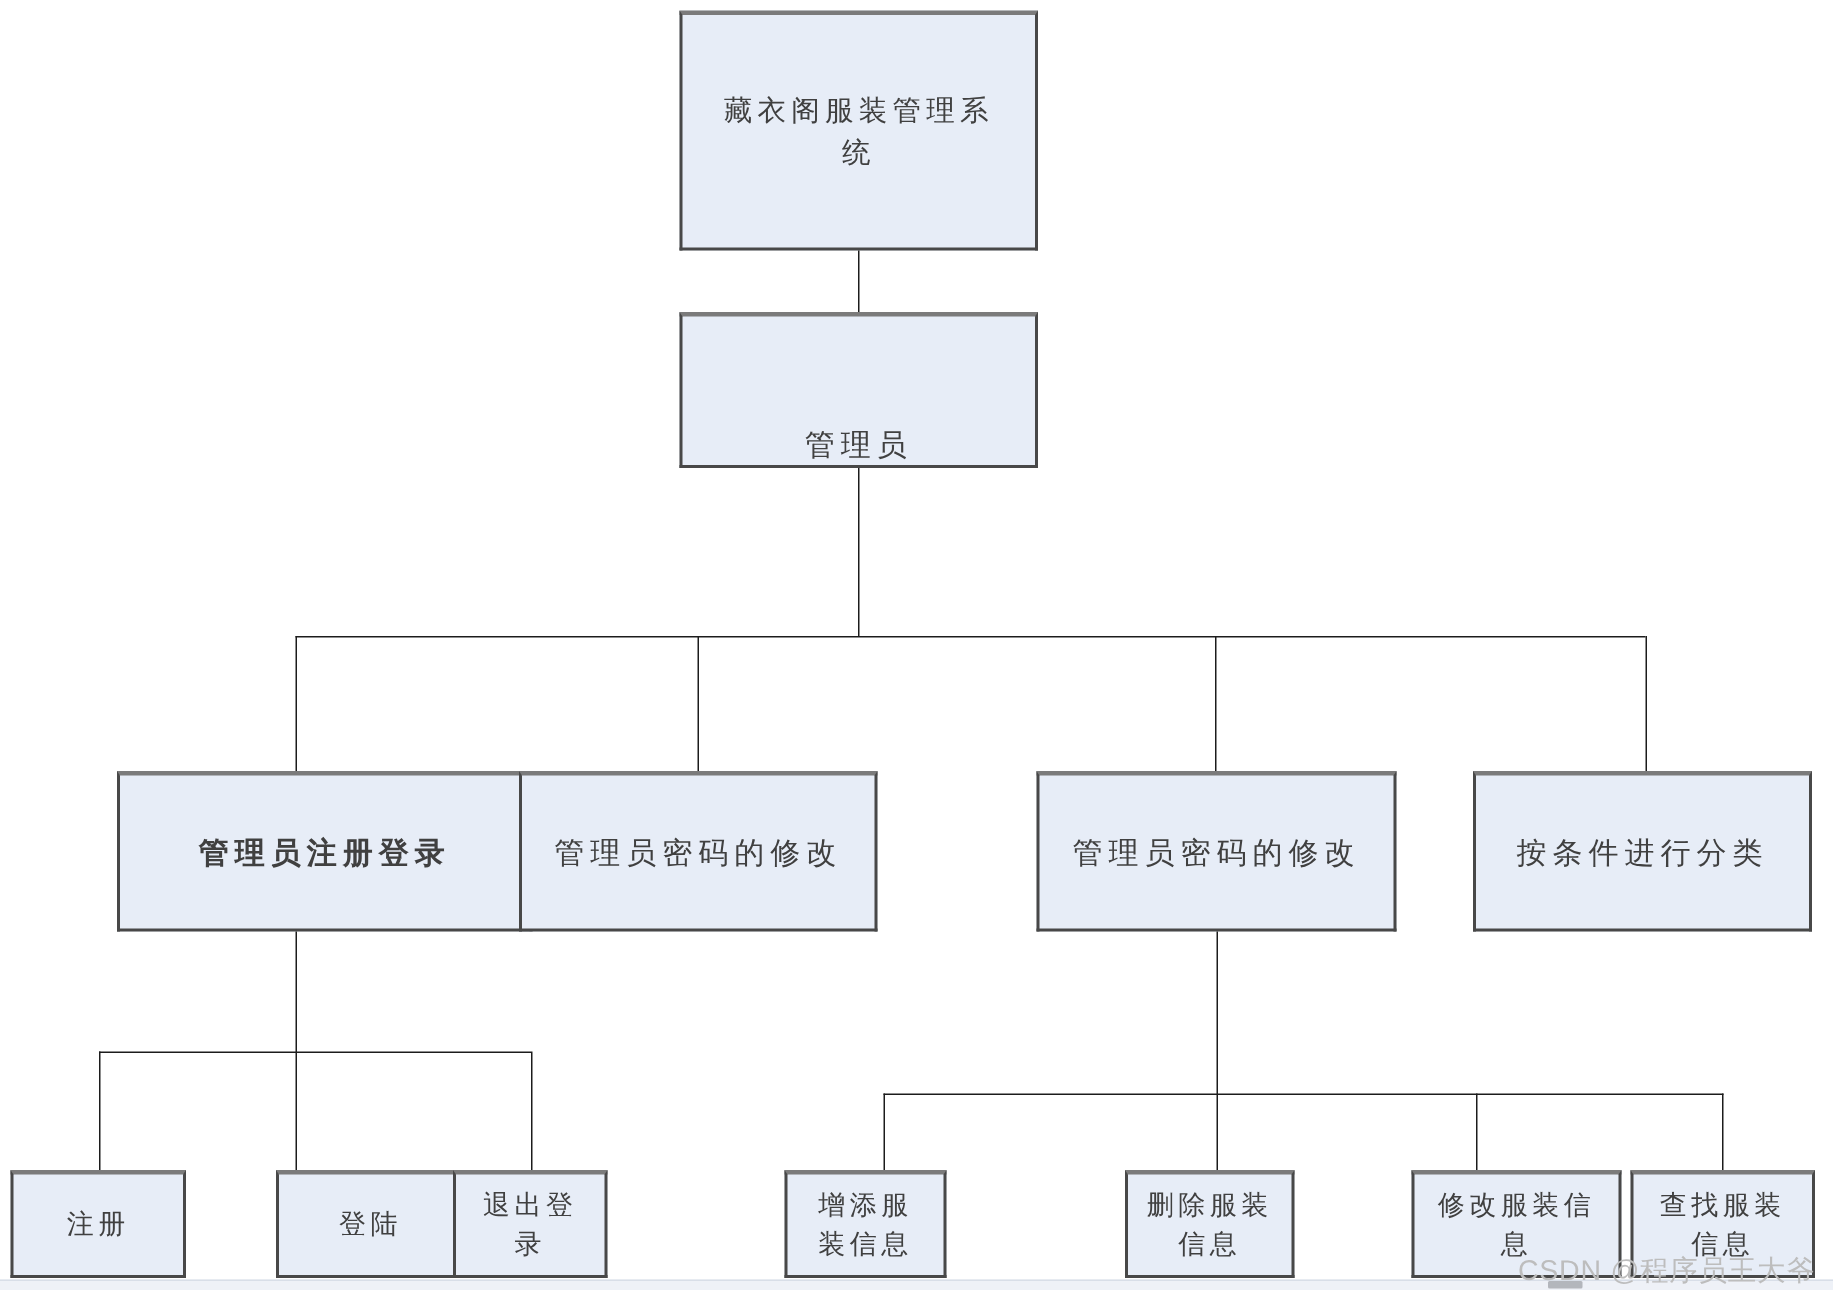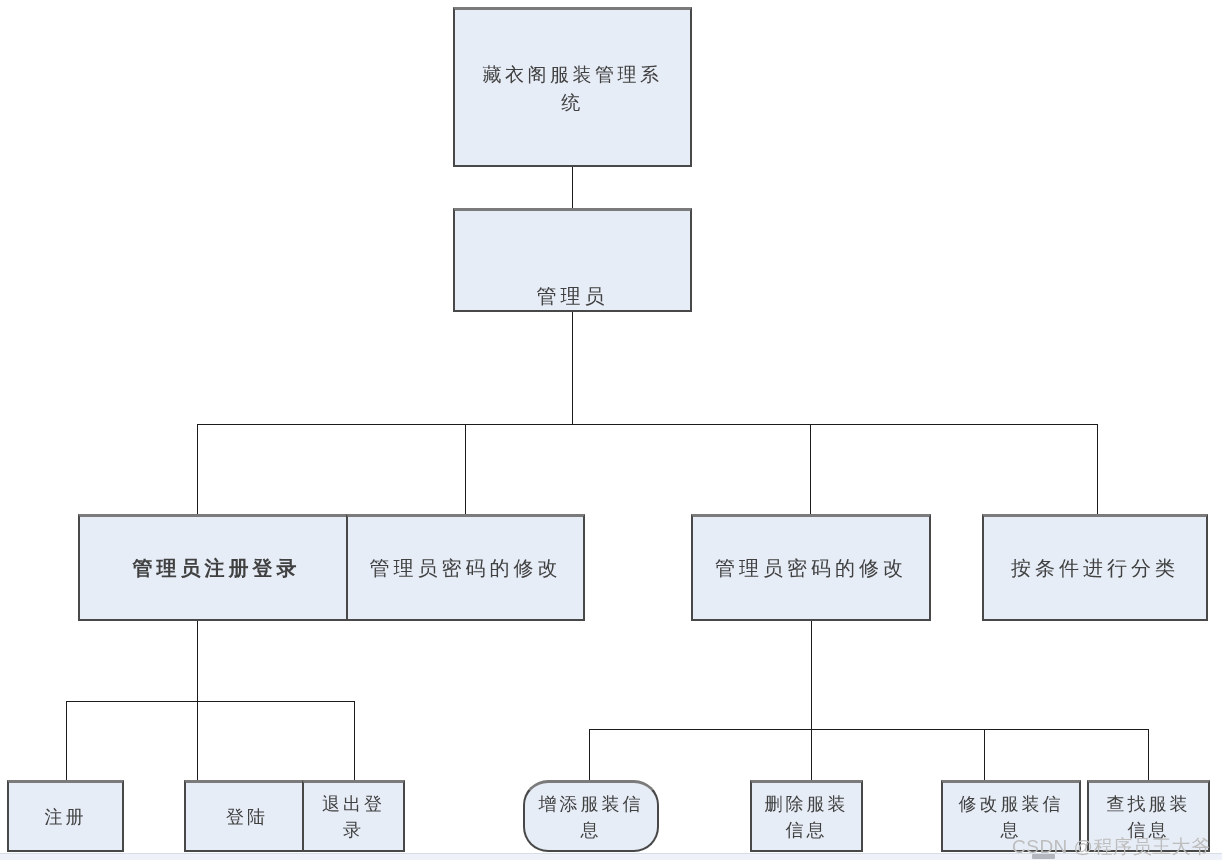--- a/index.html
+++ b/index.html
@@ -89,21 +89,21 @@
   <div class="node lv4" style="left:7px;top:780px;width:117px;height:72px;">
     <span class="lbl">注册</span>
   </div>
   <div class="node lv4" style="left:148px;top:780px;width:126px;height:72px;margin-left:36px;">
     <span class="lbl">登陆</span>
   </div>
   <div class="node lv4" style="left:302px;top:780px;width:103px;height:72px;">
     <span class="lbl">退出登录</span>
   </div>
 
-  <div class="node lv4" style="left:523px;top:780px;width:136px;height:72px;border-radius:25px;">
+  <div class="node lv4" style="left:523px;top:780px;width:108px;height:72px;">
     <span class="lbl">增添服装信息</span>
   </div>
   <div class="node lv4" style="left:750px;top:780px;width:113px;height:72px;">
     <span class="lbl">删除服装信息</span>
   </div>
   <div class="node lv4" style="left:941px;top:780px;width:140px;height:72px;">
     <span class="lbl">修改服装信息</span>
   </div>
   <div class="node lv4" style="left:1087px;top:780px;width:123px;height:72px;">
     <span class="lbl">查找服装信息</span>

